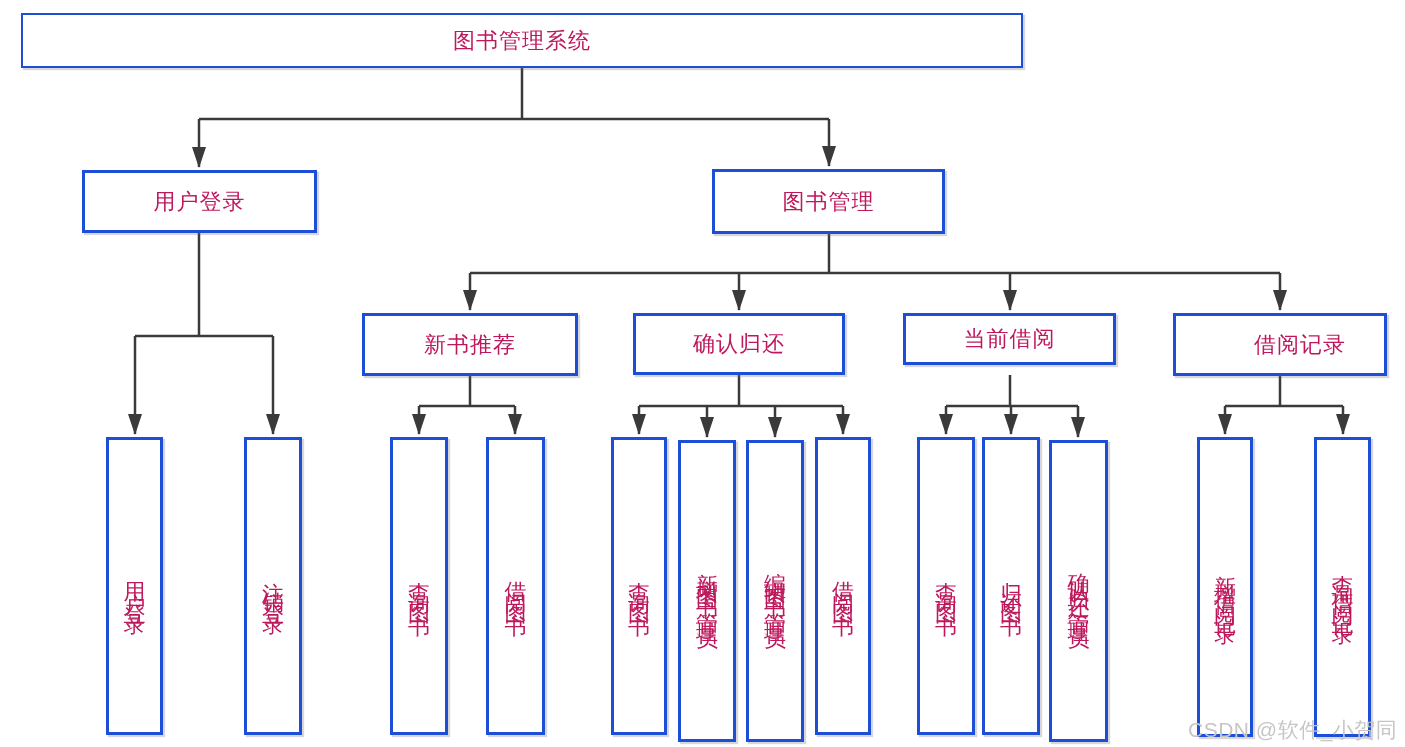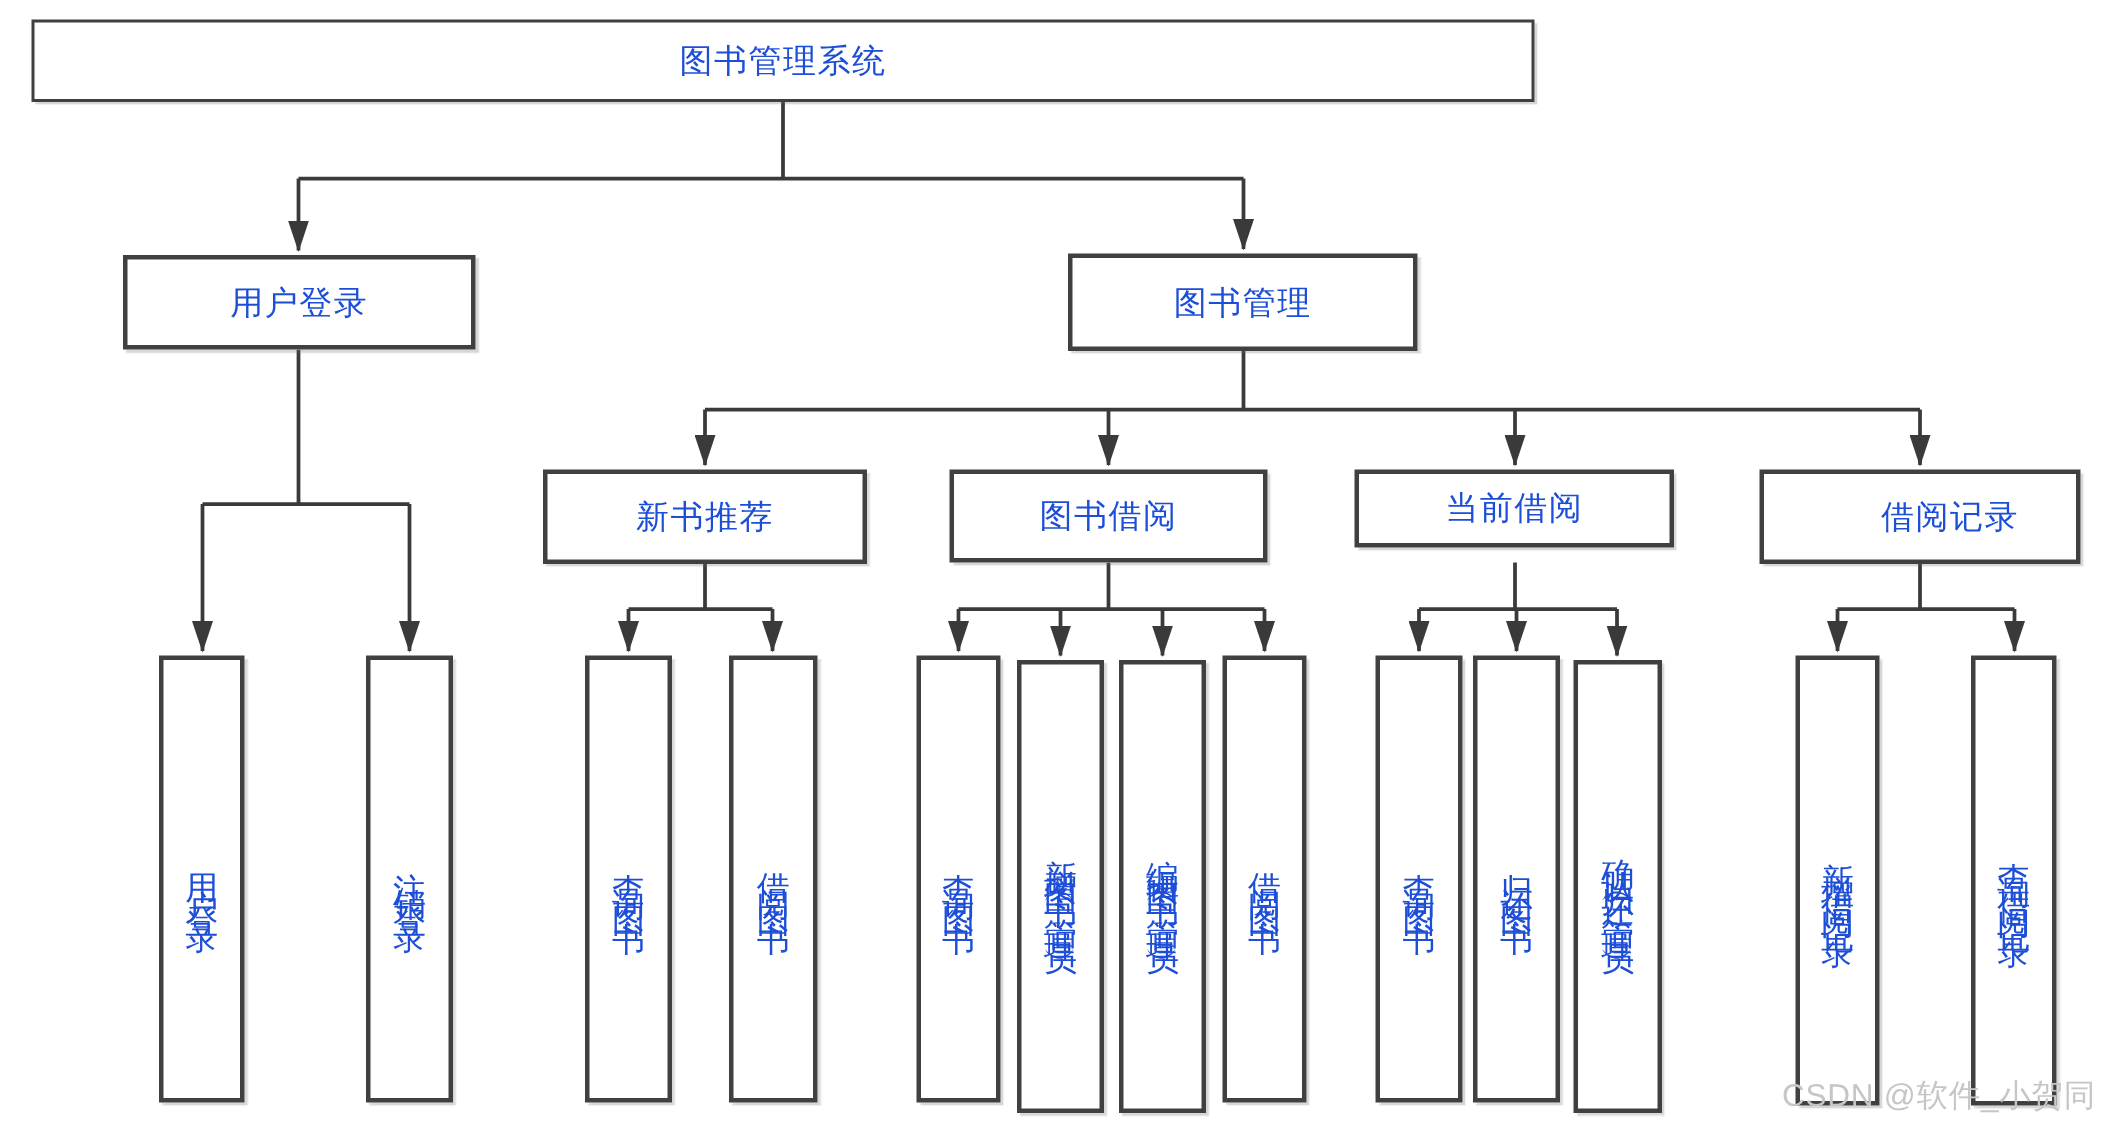--- a/index.html
+++ b/index.html
@@ -14,26 +14,26 @@
   }
   #connectors {
     position: absolute;
     left: 0; top: 0;
     width: 1405px; height: 747px;
   }
   .node {
     position: absolute;
     box-sizing: border-box;
     background: #ffffff;
-    border: 3px solid #404040;
+    border: 3px solid #1d4ed8;
     display: flex;
     align-items: center;
     justify-content: center;
     font-size: 22px;
-    color: #1d4ed8;
+    color: #be185d;
     box-shadow: 2px 2px 1px rgba(110,110,110,0.28);
     white-space: nowrap;
   }
   .h { letter-spacing: 1px; }
   .v {
     writing-mode: vertical-rl;
     text-orientation: mixed;
     letter-spacing: 11px;
     line-height: 1;
     font-size: 22px;
@@ -142,21 +142,21 @@
       </g>
     </g>
   </svg>
 
   <div class="node h" id="root">图书管理系统</div>
 
   <div class="node h" id="n-login">用户登录</div>
   <div class="node h" id="n-newbook">新书推荐</div>
 
   <div class="node h" id="n-mgmt">图书管理</div>
-  <div class="node h" id="n-borrow">图书借阅</div>
+  <div class="node h" id="n-borrow">确认归还</div>
   <div class="node h" id="n-current">当前借阅</div>
   <div class="node h" id="n-record">借阅记录</div>
 
   <div class="node v" id="l-login">用户登录</div>
   <div class="node v" id="l-logout">注销登录</div>
 
   <div class="node v" id="l-nb-query">查询图书</div>
   <div class="node v" id="l-nb-borrow">借阅图书</div>
 
   <div class="node v" id="l-bb-query">查询图书</div>

